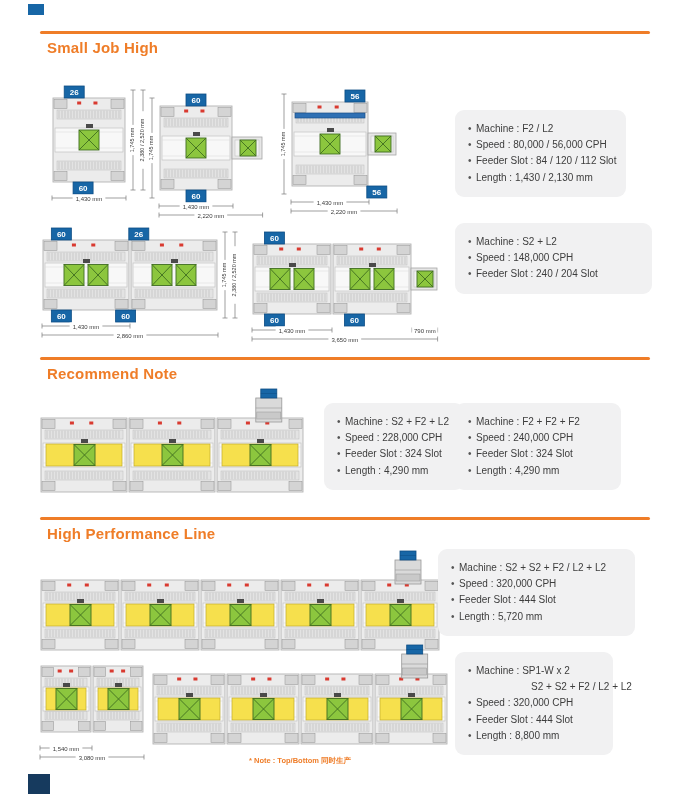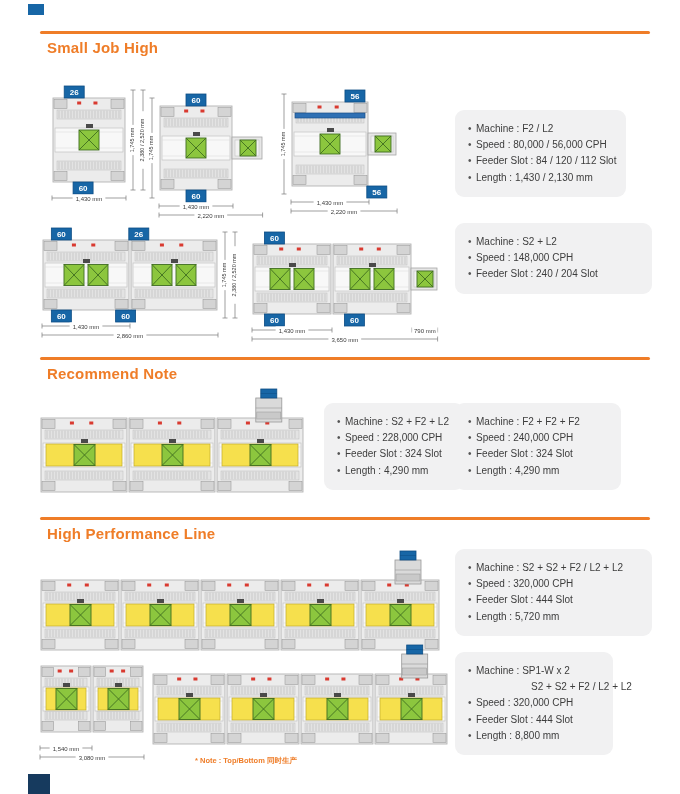--- a/index.html
+++ b/index.html
@@ -8,21 +8,21 @@
   .page{position:relative;width:680px;height:794px;background:#fff;overflow:hidden}
   .corner-mark{position:absolute;left:28px;top:4px;width:16px;height:11px;background:#1766a6}
   .footer-mark{position:absolute;left:28px;top:774px;width:22px;height:20px;background:#163a5e}
   .rule{position:absolute;left:40px;width:610px;height:3px;background:#ef7d28;border-radius:2px}
   .sec-title{position:absolute;left:47px;font-size:15px;font-weight:bold;color:#ef7d28;letter-spacing:.2px}
   .spec{position:absolute;background:#f1f1f2;border-radius:9px;padding:11px 13px;font-size:10px;color:#3d3d3d;line-height:1.62}
   .spec-line{white-space:nowrap}
   .spec-line .bullet{display:inline-block;width:8px;color:#555}
   .spec-line.cont{padding-left:55px}
   .diagram{position:absolute;line-height:0}
-  .note{position:absolute;left:195px;top:756px;width:210px;text-align:left;font-size:7.5px;font-weight:bold;color:#ef7d28}
+  .note{position:absolute;left:195px;top:756px;width:210px;text-align:center;font-size:7.5px;font-weight:bold;color:#ef7d28}
 </style>
 </head>
 <body>
 
 <div class="page">
 
   <div class="corner-mark"></div>
 
   <div class="rule" style="top:31px"></div>
   <h2 class="sec-title" style="top:39px">Small Job High</h2>
@@ -1204,21 +1204,21 @@
           <rect x="347.2" y="11.5" width="4" height="3" fill="#d93a30"></rect>
           <rect x="364.8" y="11.5" width="4" height="3" fill="#d93a30"></rect>
           <rect x="357" y="27" width="7" height="4" fill="#4a4a4a"></rect>
           <rect x="355" y="-12" width="26" height="24" fill="#dadada" stroke="#989898" stroke-width="0.8"></rect>
           <line x1="355" y1="-2" x2="381" y2="-2" stroke="#989898" stroke-width="0.6"></line>
           <rect x="356" y="2" width="24" height="7" fill="#c9c9c9" stroke="#989898" stroke-width="0.5"></rect>
           <rect x="360" y="-21" width="16" height="9" fill="#1766a6" stroke="#0d4d84" stroke-width="0.8"></rect>
           <line x1="360" y1="-16.5" x2="376" y2="-16.5" stroke="#0d4d84" stroke-width="0.5"></line>
         </g>
       </svg></div>
-  <div class="spec" style="left:455px;top:549px;width:197px">
+  <div class="spec" style="left:438px;top:549px;width:197px">
       <div class="spec-line"><span class="bullet">•</span><span>Machine : S2 + S2 + F2 / L2 + L2</span></div>
       <div class="spec-line"><span class="bullet">•</span><span>Speed : 320,000 CPH</span></div>
       <div class="spec-line"><span class="bullet">•</span><span>Feeder Slot : 444 Slot</span></div>
       <div class="spec-line"><span class="bullet">•</span><span>Length : 5,720 mm</span></div>
     </div>
 
   <div class="diagram" style="left:38px;top:650px"><svg width="110" height="120" viewBox="0 0 110 120">
         <g transform="translate(2,8)">
           <rect x="1" y="8" width="50" height="66" fill="#ececec" stroke="#b3b3b3" stroke-width="0.9"></rect>
           <rect x="2" y="9.5" width="11.44" height="9" fill="#d4d4d4" stroke="#9d9d9d" stroke-width="0.6"></rect>

